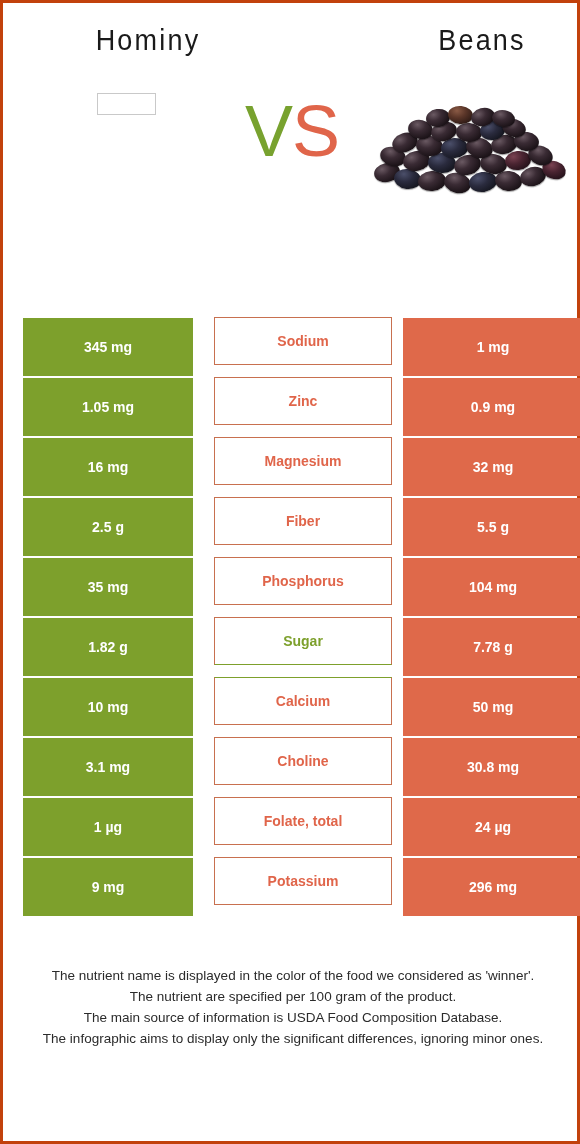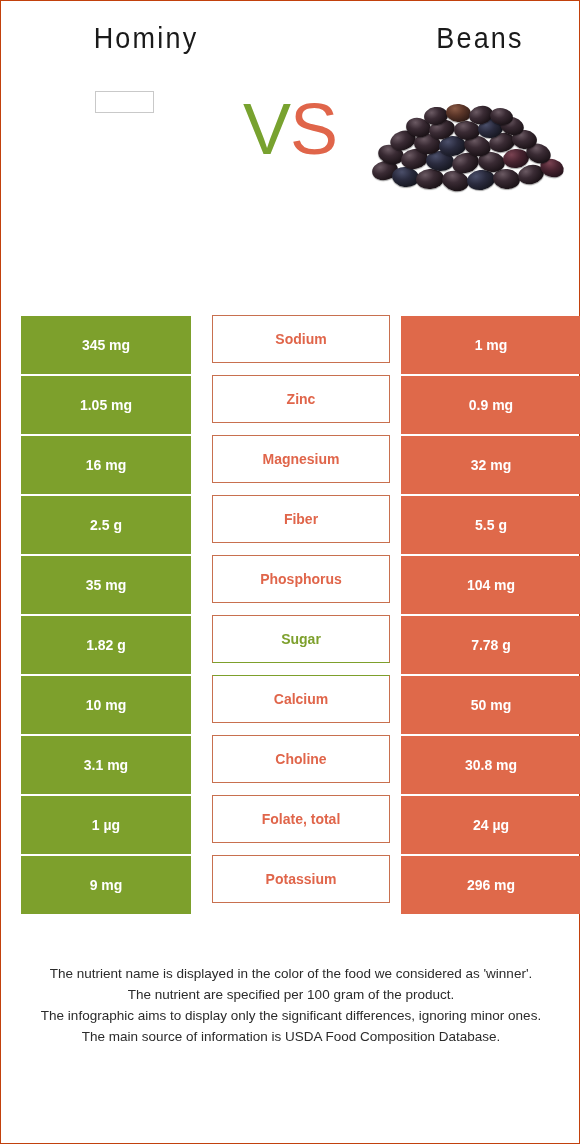--- a/index.html
+++ b/index.html
@@ -13,21 +13,21 @@
     font-family: "Liberation Sans", sans-serif;
     color: #333;
     overflow: hidden;
     position: relative;
   }
   .page {
     width: 580px;
     height: 1144px;
     position: relative;
     box-sizing: border-box;
-    border: 1px solid #c2410c;
+    border: 3px solid #c2410c;
     background: #fff;
   }
 
   
   .header {
     position: relative;
     height: 290px;
   }
   .title-row {
     display: flex;
@@ -316,17 +316,17 @@
       <div class="cell cell-left">9 mg</div>
       <div class="cell cell-mid label-orange">Potassium</div>
       <div class="cell cell-right">296 mg</div>
     </div>
 
   </div>
 
   <div class="footer">
     <p>The nutrient name is displayed in the color of the food we considered as 'winner'.</p>
     <p>The nutrient are specified per 100 gram of the product.</p>
+    <p>The main source of information is USDA Food Composition Database.</p>
     <p>The infographic aims to display only the significant differences, ignoring minor ones.</p>
-    <p>The main source of information is USDA Food Composition Database.</p>
   </div>
 
 </div>
 
 </body></html>

